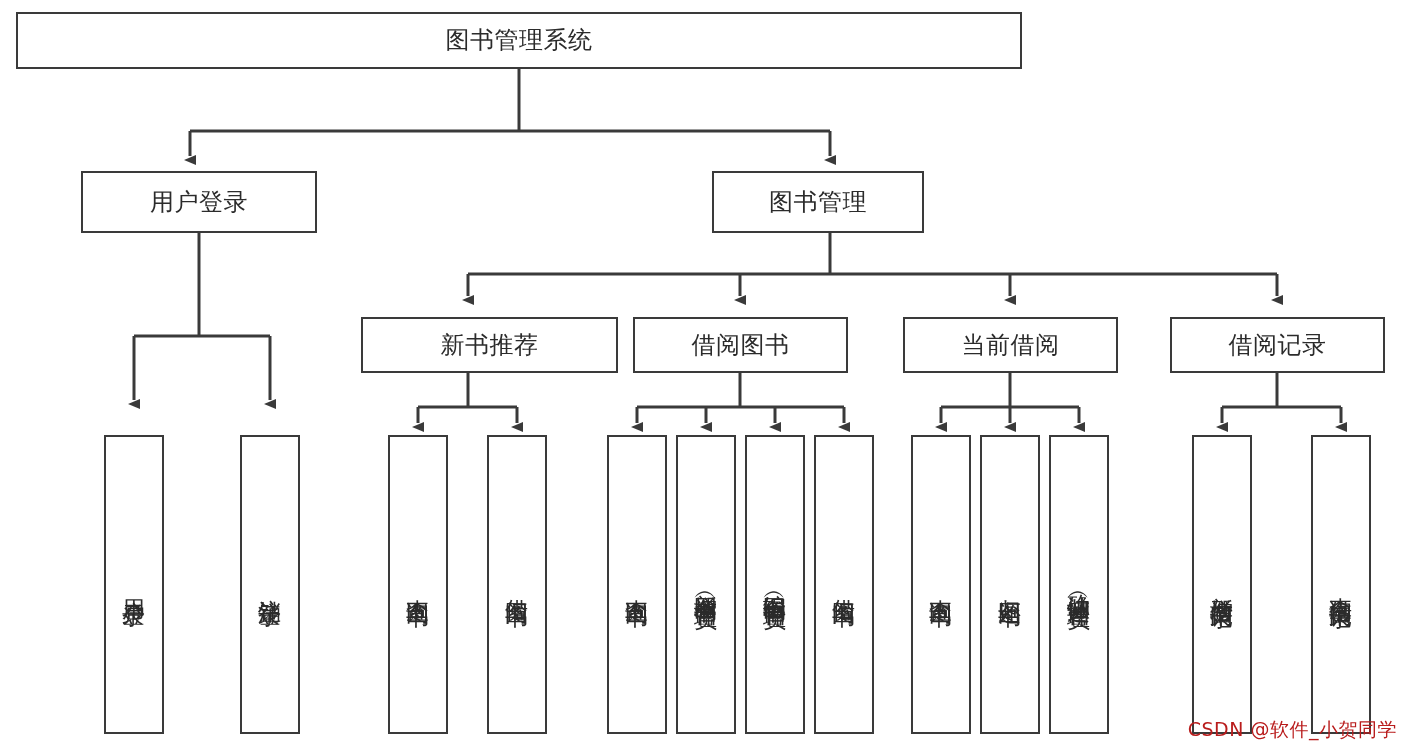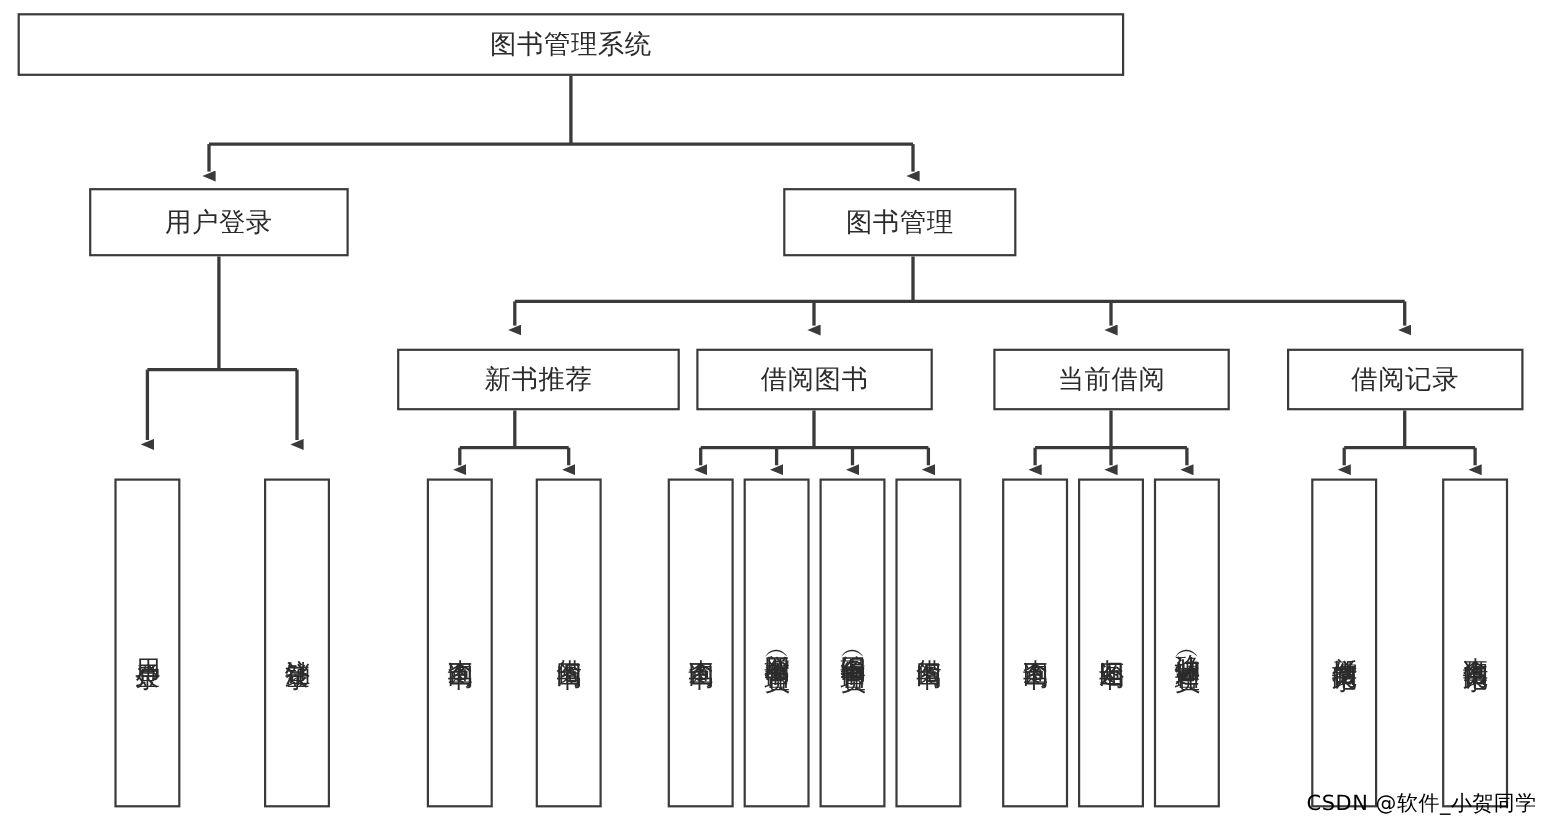--- a/index.html
+++ b/index.html
@@ -58,21 +58,21 @@
     letter-spacing: 2px;
     color: #2b2b2b;
     white-space: nowrap;
     text-align: center;
   }
   #watermark {
     position: absolute;
     right: 8px;
     bottom: 4px;
     font-size: 19px;
-    color: #000000;
+    color: #b91c1c;
     white-space: nowrap;
     letter-spacing: 0.5px;
     pointer-events: none;
   }
 </style>
 </head>
 <body>
 
 <div id="diagram-root">
 

